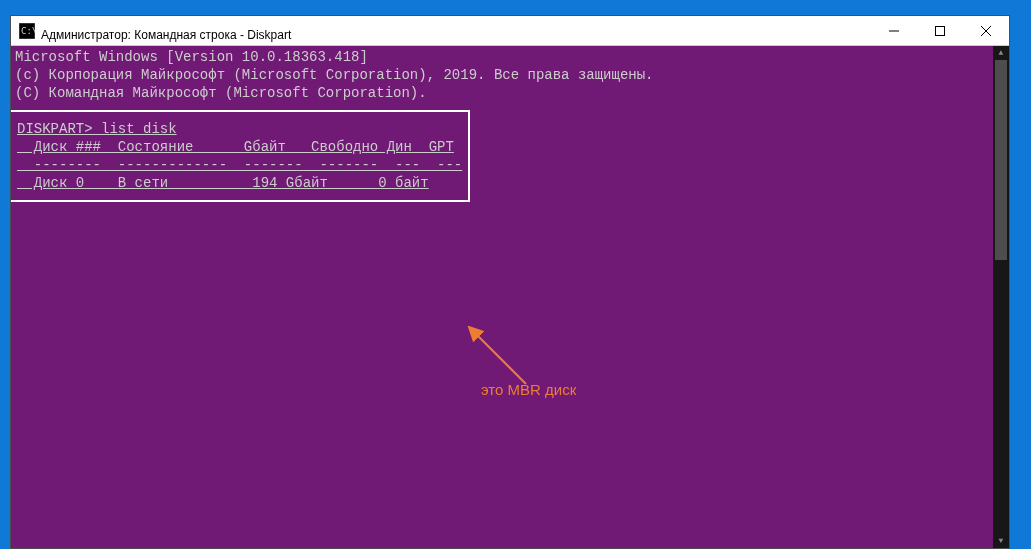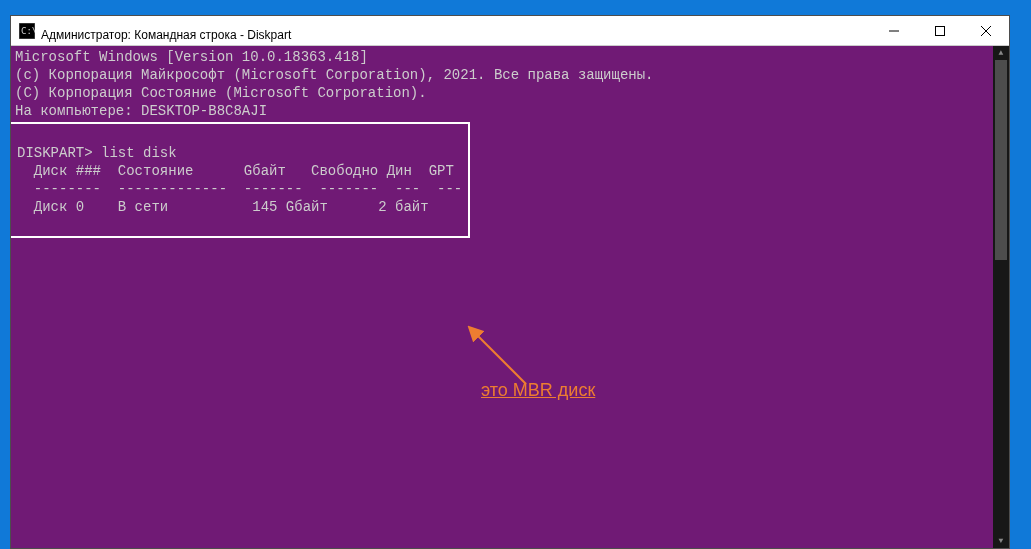--- a/index.html
+++ b/index.html
@@ -65,25 +65,26 @@
       font-family: Consolas, "Courier New", monospace;
       font-size: 14px;
       line-height: 18px;
       color: #ccc;
       position: relative;
       overflow: hidden;
     }
     .terminal-line { white-space: pre; }
     .highlight-box {
       border: 2px solid #fff;
-      padding: 20px 6px;
+      padding: 8px 6px;
       margin-left: -6px;
-      margin-top: 2px;
+      margin-top: 8px;
       margin-bottom: 2px;
       display: inline-block;
+      text-decoration: underline;
     }
     .scrollbar {
       position: absolute;
       right: 0;
       top: 0;
       width: 16px;
       height: 100%;
       background: #171717;
     }
     .scrollbar-thumb {
@@ -111,24 +112,23 @@
       position: absolute;
       top: 278px;
       left: 455px;
       pointer-events: none;
     }
     .annotation-text {
       position: absolute;
       top: 335px;
       left: 470px;
       color: #ed7d31;
-      font-size: 18px;
+      font-size: 15px;
       font-family: "Segoe UI", Arial, sans-serif;
       pointer-events: none;
-      text-decoration: underline;
     }
   </style>
 </head>
 <body>
 
 <div class="window">
   <div class="titlebar">
     <div class="titlebar-icon">
       <svg width="16" height="16" viewBox="0 0 16 16">
         <rect x="0" y="0" width="16" height="16" fill="#000" stroke="#666" stroke-width="1"></rect>
@@ -150,32 +150,31 @@
       <div class="titlebar-btn close">
         <svg width="10" height="10" viewBox="0 0 10 10">
             <line x1="0" y1="0" x2="10" y2="10" stroke="#000" stroke-width="1"></line>
             <line x1="10" y1="0" x2="0" y2="10" stroke="#000" stroke-width="1"></line>
           </svg>
       </div>
     </div>
   </div>
   <div class="terminal">
     <div class="terminal-line">Microsoft Windows [Version 10.0.18363.418]</div>
-    <div class="terminal-line">(c) Корпорация Майкрософт (Microsoft Corporation), 2021. Все права защищены.</div>
+    <div class="terminal-line">(c) Корпорация Майкрософт (Microsoft Corporation), 2019. Все права защищены.</div>
     <div class="terminal-line"></div>
     <div class="terminal-line"></div>
     <div class="terminal-line"></div>
-    <div class="terminal-line">(C) Корпорация Состояние (Microsoft Corporation).</div>
-    <div class="terminal-line">На компьютере: DESKTOP-B8C8AJI</div>
+    <div class="terminal-line">(C) Командная Майкрософт (Microsoft Corporation).</div>
     <div class="highlight-box">
       <div class="terminal-line">DISKPART&gt; list disk</div>
       <div class="terminal-line"></div>
       <div class="terminal-line">  Диск ###  Состояние      Gбайт   Свободно Дин  GPT</div>
       <div class="terminal-line">  --------  -------------  -------  -------  ---  ---</div>
-      <div class="terminal-line">  Диск 0    В сети          145 Gбайт      2 байт</div>
+      <div class="terminal-line">  Диск 0    В сети          194 Gбайт      0 байт</div>
     </div>
 
     <svg class="annotation-arrow" width="80" height="70" viewBox="0 0 80 70">
       <defs>
         <marker id="arrowhead" markerWidth="8" markerHeight="8" refX="2" refY="4" orient="auto">
           <polygon points="0 0, 8 4, 0 8" fill="#ed7d31"></polygon>
         </marker>
       </defs>
       <line x1="60" y1="60" x2="10" y2="10" stroke="#ed7d31" stroke-width="2" marker-end="url(#arrowhead)"></line>
     </svg>

